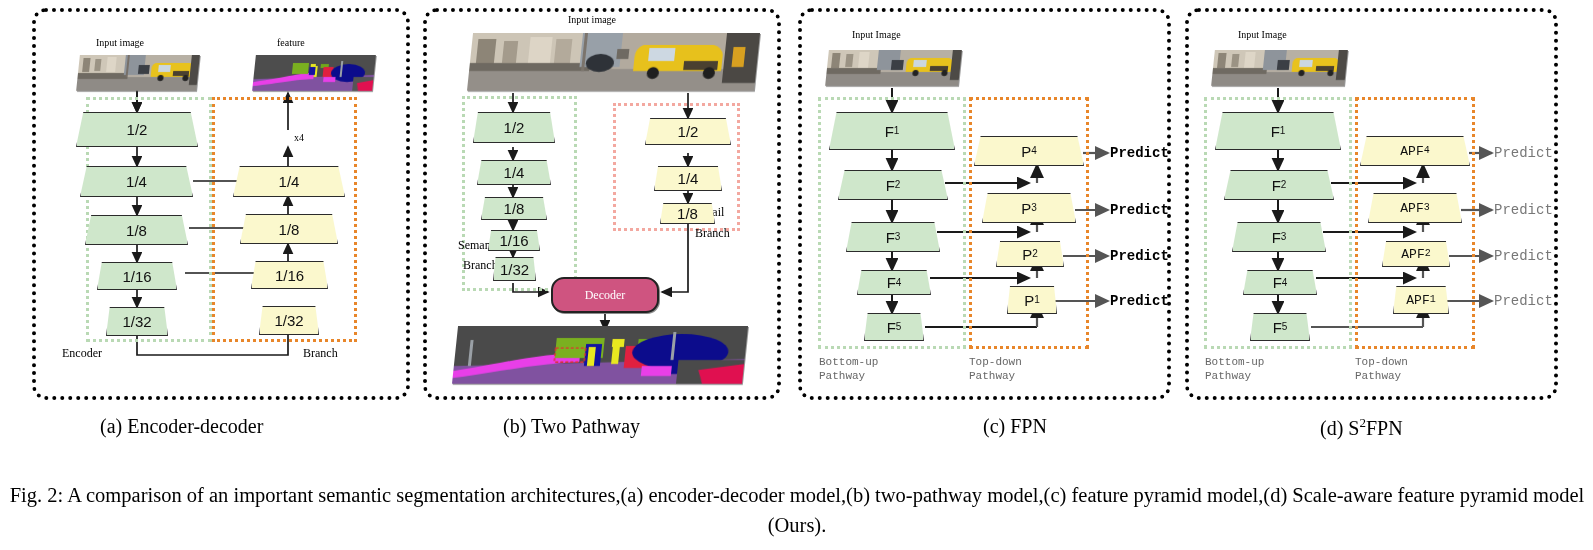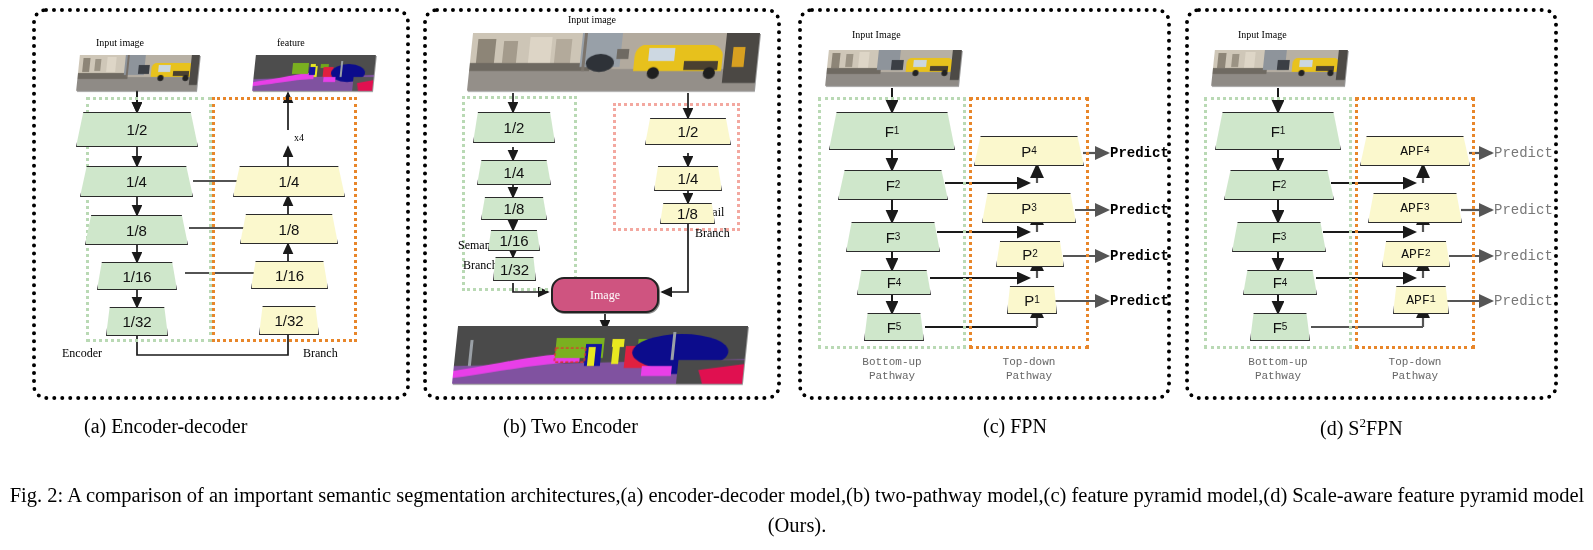--- a/index.html
+++ b/index.html
@@ -33,21 +33,21 @@
 
   
   .fusion{position:absolute;background:#cf5480;border:2px solid #222;border-radius:13px;
           display:flex;align-items:center;justify-content:center;
           font-family:"Liberation Serif",serif;font-size:12px;color:#fff;
           filter:drop-shadow(1.5px 1.5px 0 rgba(0,0,0,.45));box-sizing:border-box;}
 
   
   .lbl{position:absolute;font-family:"Liberation Serif",serif;font-size:10px;color:#000;white-space:nowrap;}
   .lbl.small{font-size:12px;}
-  .lbl.mono-gray{font-family:"Liberation Mono",monospace;font-size:11px;color:#666;line-height:14px;text-align:center;white-space:pre;}
+  .lbl.mono-gray{font-family:"Liberation Mono",monospace;font-size:11px;color:#666;line-height:14px;text-align:left;white-space:pre;}
   .predict{position:absolute;font-family:"Liberation Mono",monospace;font-size:14px;white-space:nowrap;}
   .predict.bold{font-weight:bold;color:#000;}
   .predict.gray{font-weight:normal;color:#777;}
 
   
   .thumb{position:absolute;overflow:hidden;
          transform:skewX(-6deg);
          filter:drop-shadow(1px 1px 0 rgba(0,0,0,.4));}
   .thumb > svg{display:block;width:100%;height:100%;}
 
@@ -274,21 +274,21 @@
   <div class="tz green" style="left:473px;top:112px;width:82px;height:31px;">1/2</div>
   <div class="tz green" style="left:477px;top:160px;width:74px;height:25px;">1/4</div>
   <div class="tz green" style="left:481px;top:197px;width:66px;height:23px;">1/8</div>
   <div class="tz green" style="left:488px;top:230px;width:52px;height:21px;">1/16</div>
   <div class="tz green" style="left:493px;top:257px;width:43px;height:24px;">1/32</div>
 
   <div class="tz yellow" style="left:645px;top:118px;width:86px;height:27px;">1/2</div>
   <div class="tz yellow" style="left:654px;top:166px;width:68px;height:25px;">1/4</div>
   <div class="tz yellow" style="left:660px;top:203px;width:55px;height:21px;">1/8</div>
 
-  <div class="fusion" style="left:551px;top:277px;width:108px;height:36px;">Image</div>
+  <div class="fusion" style="left:551px;top:277px;width:108px;height:36px;">Decoder</div>
 
   <div class="thumb" style="left:455px;top:326px;width:290px;height:58px;">
     <svg viewBox="0 0 290 58" preserveAspectRatio="none">
       <rect width="290" height="58" fill="#4a4a4a"></rect>
       <path d="M0 40 L290 33 L290 58 L0 58 Z" fill="#8052a0"></path>
       <path d="M0 45 C45 38 80 28 125 27 L125 36 C86 37 50 45 0 52 Z" fill="#e83fe8"></path>
       <rect x="100" y="12" width="48" height="20" fill="#7ab020"></rect>
       <rect x="156" y="13" width="12" height="8" fill="#e8e820"></rect>
       <rect x="182" y="13" width="20" height="7" fill="#6fa81c"></rect>
       <rect x="130" y="18" width="16" height="22" fill="#1212a0"></rect>
@@ -449,22 +449,22 @@
   <div class="tz yellow mono" style="left:1393px;top:286px;width:56px;height:28px;">
     <span>APF</span>
       <span class="sub">1</span>
   </div>
 
   <div class="predict gray" style="left:1494px;top:145px;">Predict</div>
   <div class="predict gray" style="left:1494px;top:202px;">Predict</div>
   <div class="predict gray" style="left:1494px;top:248px;">Predict</div>
   <div class="predict gray" style="left:1494px;top:293px;">Predict</div>
 
-  <div class="subcap" style="left:84px;top:415px;">(a) Encoder-decoder</div>
-  <div class="subcap" style="left:503px;top:415px;">(b) Two Encoder</div>
+  <div class="subcap" style="left:100px;top:415px;">(a) Encoder-decoder</div>
+  <div class="subcap" style="left:503px;top:415px;">(b) Two Pathway</div>
   <div class="subcap" style="left:983px;top:415px;">(c) FPN</div>
   <div class="subcap" style="left:1320px;top:415px;">
     <span>(d) S</span><sup>2</sup><span>FPN</span>
   </div>
 
   <div class="caption">Fig. 2: A comparison of an important semantic segmentation architectures,(a) encoder-decoder model,(b) two-pathway model,(c) feature pyramid model,(d) Scale-aware feature pyramid model (Ours).</div>
 
 </div>
 
 </body></html>

